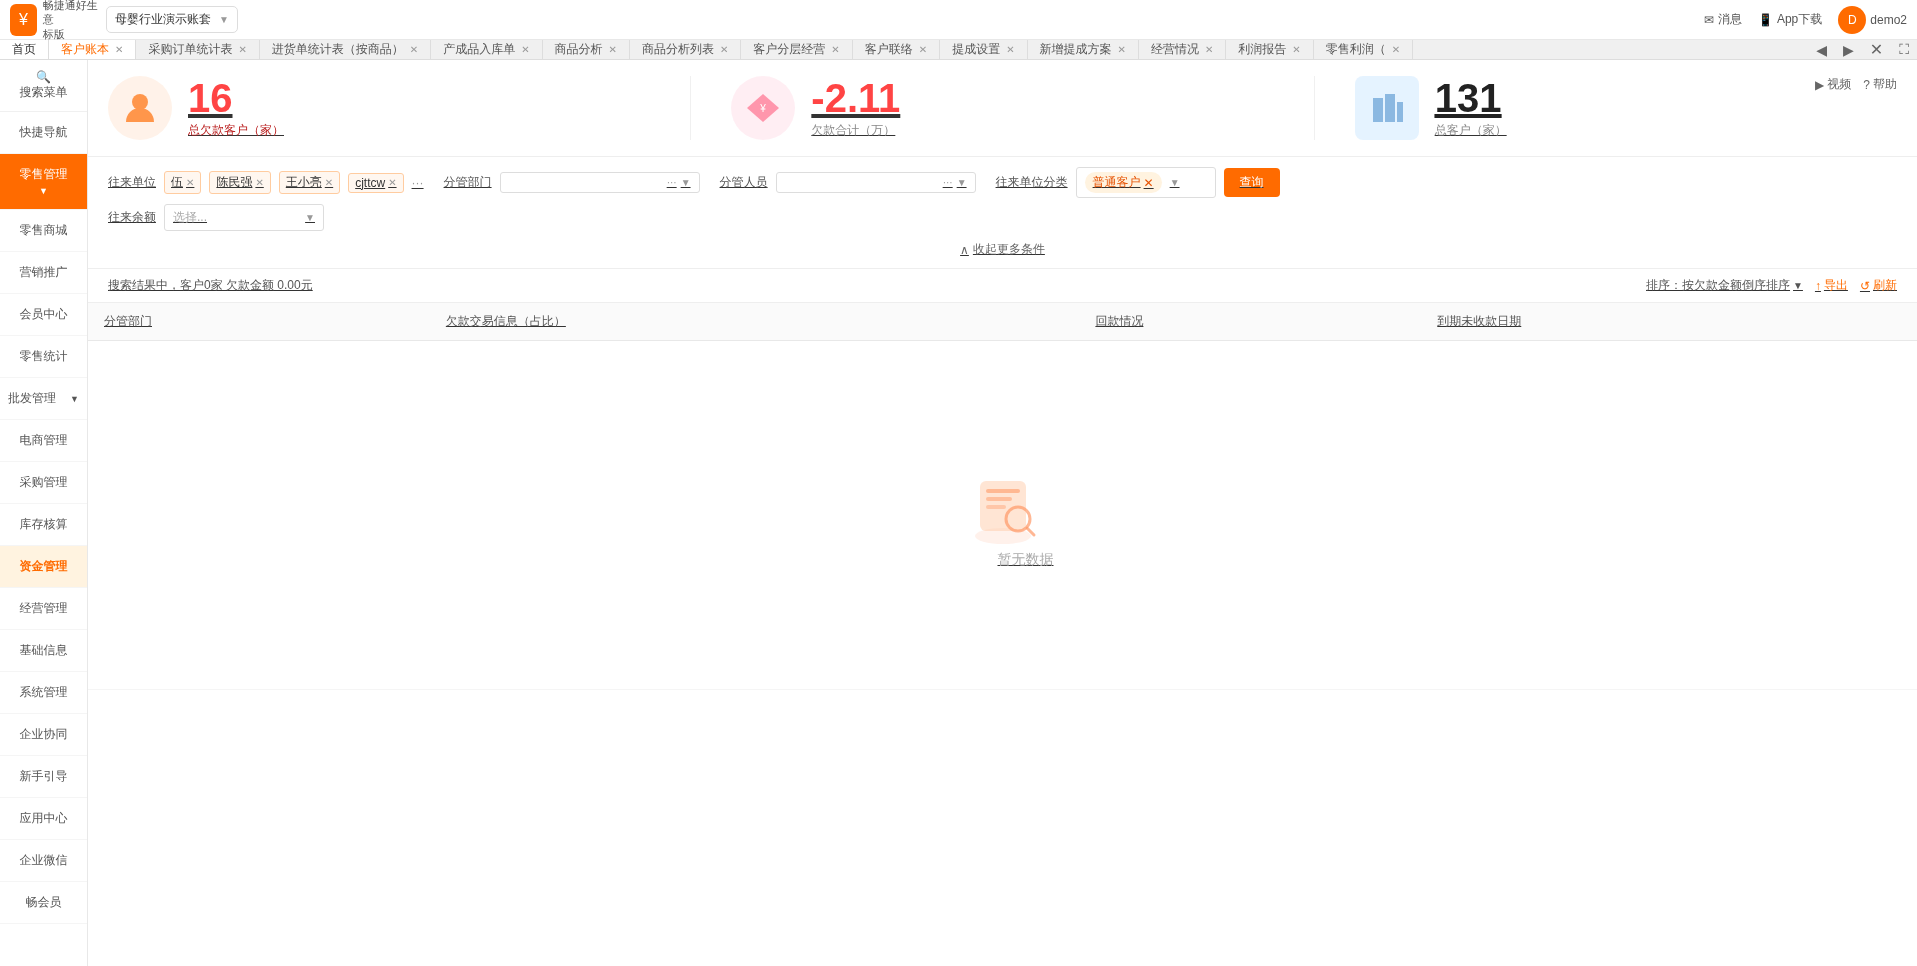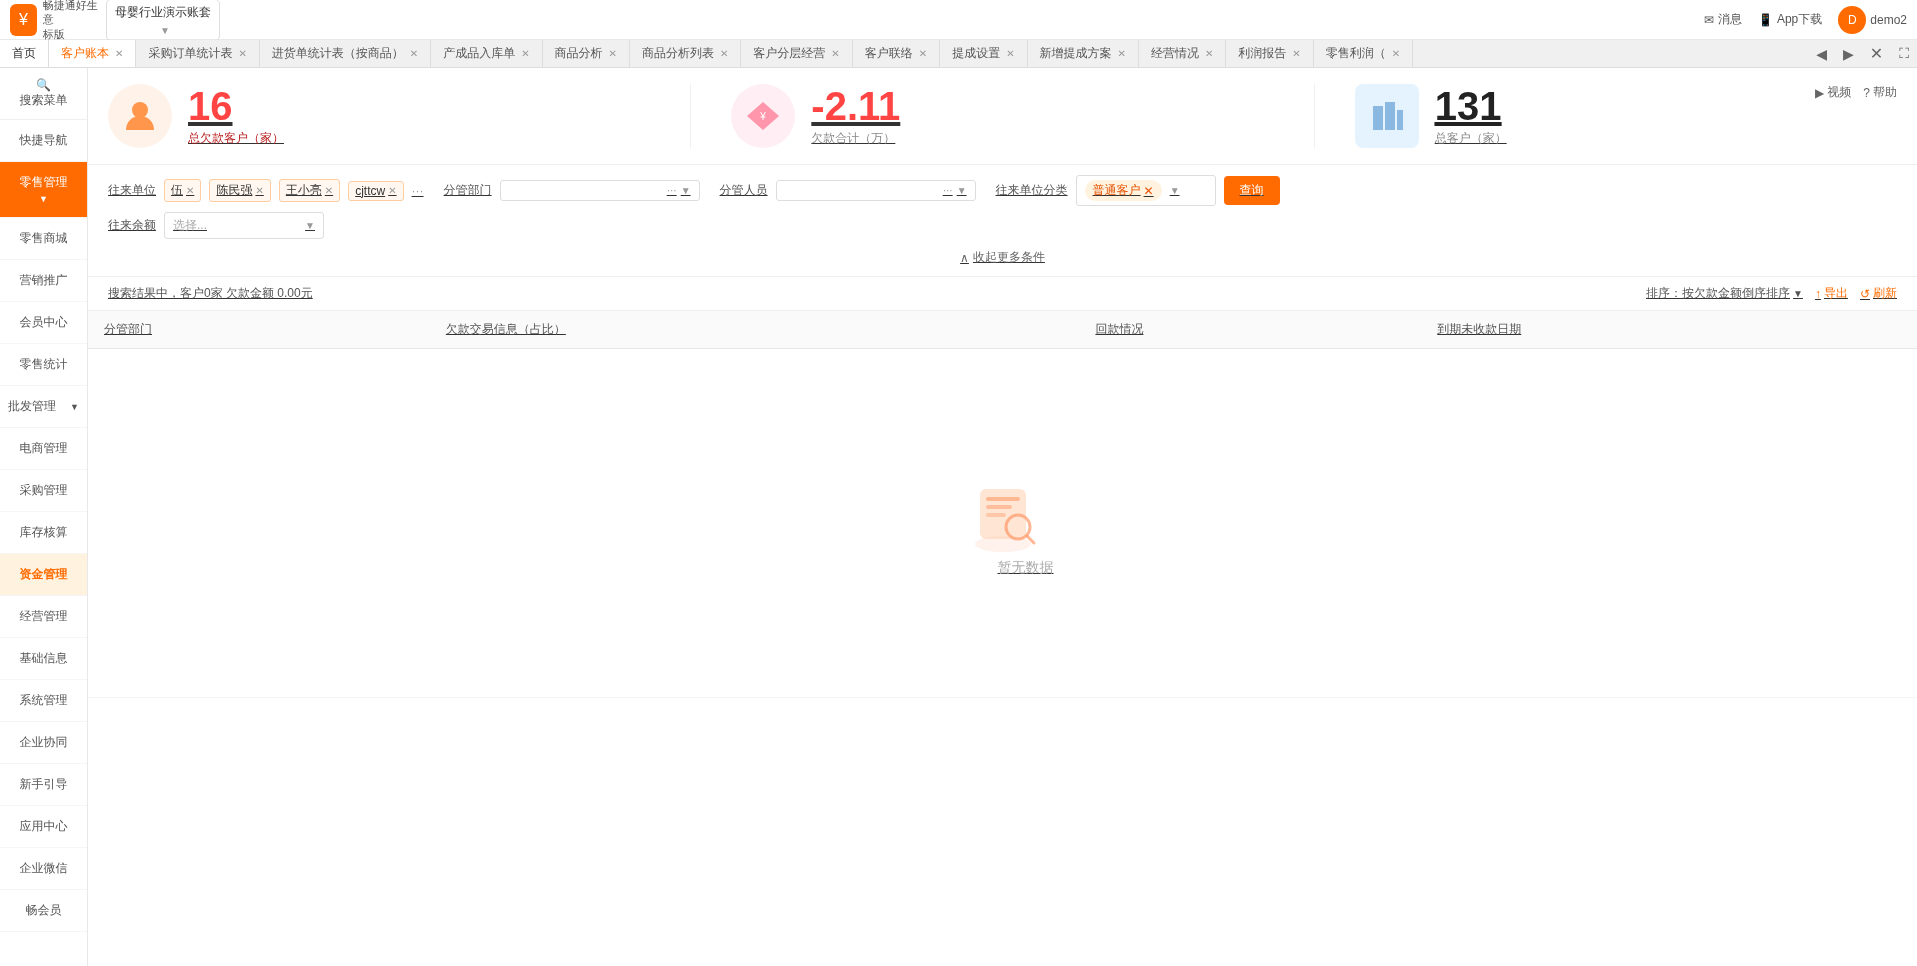--- a/index.html
+++ b/index.html
@@ -4,27 +4,27 @@
   <style>
     * { margin: 0; padding: 0; box-sizing: border-box; }
     body { font-family: 'Microsoft YaHei', Arial, sans-serif; font-size: 12px; background: #f5f5f5; color: #333; display: flex; flex-direction: column; height: 966px; overflow: hidden; }
 
     
     .top-bar { height: 40px; background: #fff; display: flex; align-items: center; justify-content: space-between; padding: 0 10px; border-bottom: 1px solid #e8e8e8; flex-shrink: 0; }
     .top-bar-left { display: flex; align-items: center; gap: 8px; }
     .logo-area { display: flex; align-items: center; gap: 6px; width: 88px; }
     .logo-icon { width: 32px; height: 32px; background: #ff6b00; border-radius: 6px; display: flex; align-items: center; justify-content: center; color: #fff; font-size: 16px; }
     .logo-text { font-size: 11px; color: #555; line-height: 1.3; }
-    .dropdown-selector { display: flex; align-items: center; gap: 4px; padding: 4px 8px; border: 1px solid #ddd; border-radius: 5px; cursor: pointer; font-size: 12px; color: #333; flex-direction: column; }
+    .dropdown-selector { display: flex; align-items: center; gap: 4px; padding: 4px 8px; border: 1px solid #ddd; border-radius: 5px; cursor: pointer; font-size: 12px; color: #333; }
     .top-bar-right { display: flex; align-items: center; gap: 16px; }
     .top-right-item { display: flex; align-items: center; gap: 4px; cursor: pointer; color: #555; font-size: 12px; }
     .avatar { width: 28px; height: 28px; border-radius: 50%; background: #ff6b00; display: flex; align-items: center; justify-content: center; color: #fff; font-size: 12px; }
 
     
-    .tab-bar { height: 28px; background: #f0f0f0; display: flex; align-items: center; border-bottom: 1px solid #ddd; flex-shrink: 0; overflow: hidden; }
+    .tab-bar { height: 20px; background: #f0f0f0; display: flex; align-items: center; border-bottom: 1px solid #ddd; flex-shrink: 0; overflow: hidden; }
     .tab-item { display: flex; align-items: center; padding: 0 12px; height: 36px; font-size: 12px; cursor: pointer; white-space: nowrap; border-right: 1px solid #ddd; background: #f0f0f0; color: #555; gap: 4px; }
     .tab-item.active { background: #fff; color: #ff6b00; border-bottom: none; position: relative; }
     .tab-item.active::after { content: ''; position: absolute; bottom: 0; left: 0; right: 0; height: 2px; background: #fff; }
     .tab-home { background: #fff; color: #333; }
     .tab-close { font-size: 10px; color: #999; margin-left: 2px; }
     .tab-arrows { display: flex; margin-left: auto; }
     .tab-arrow { padding: 0 8px; height: 36px; display: flex; align-items: center; cursor: pointer; color: #666; font-size: 14px; }
 
     
     .main-layout { display: flex; flex: 1; overflow: hidden; }

